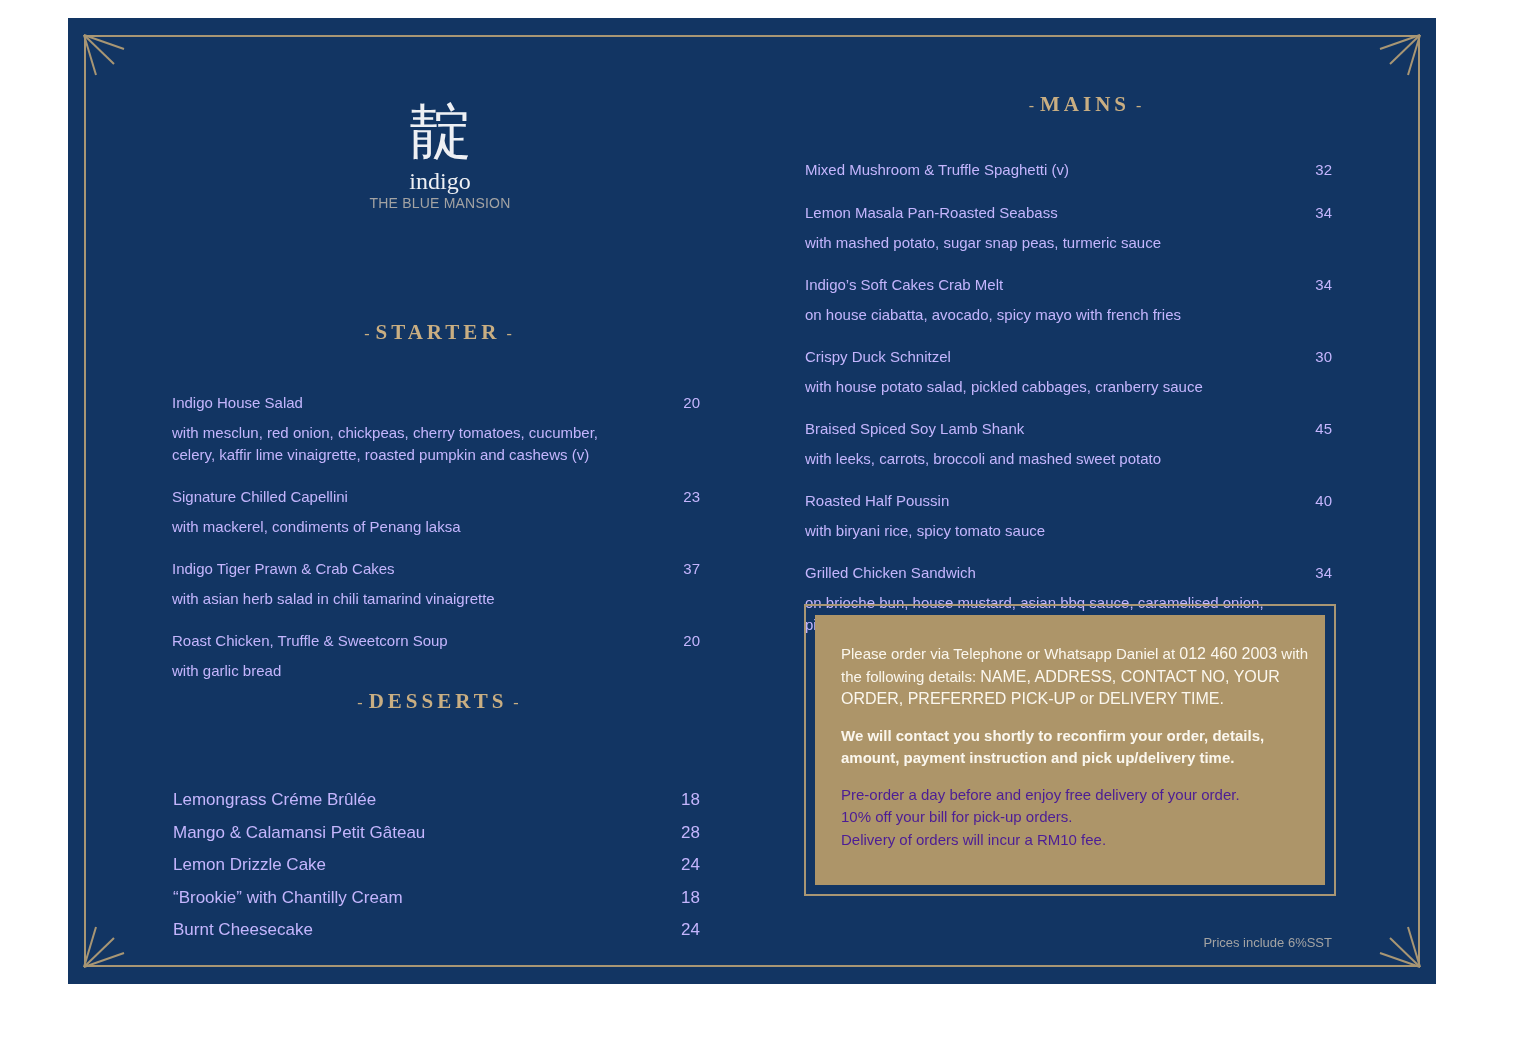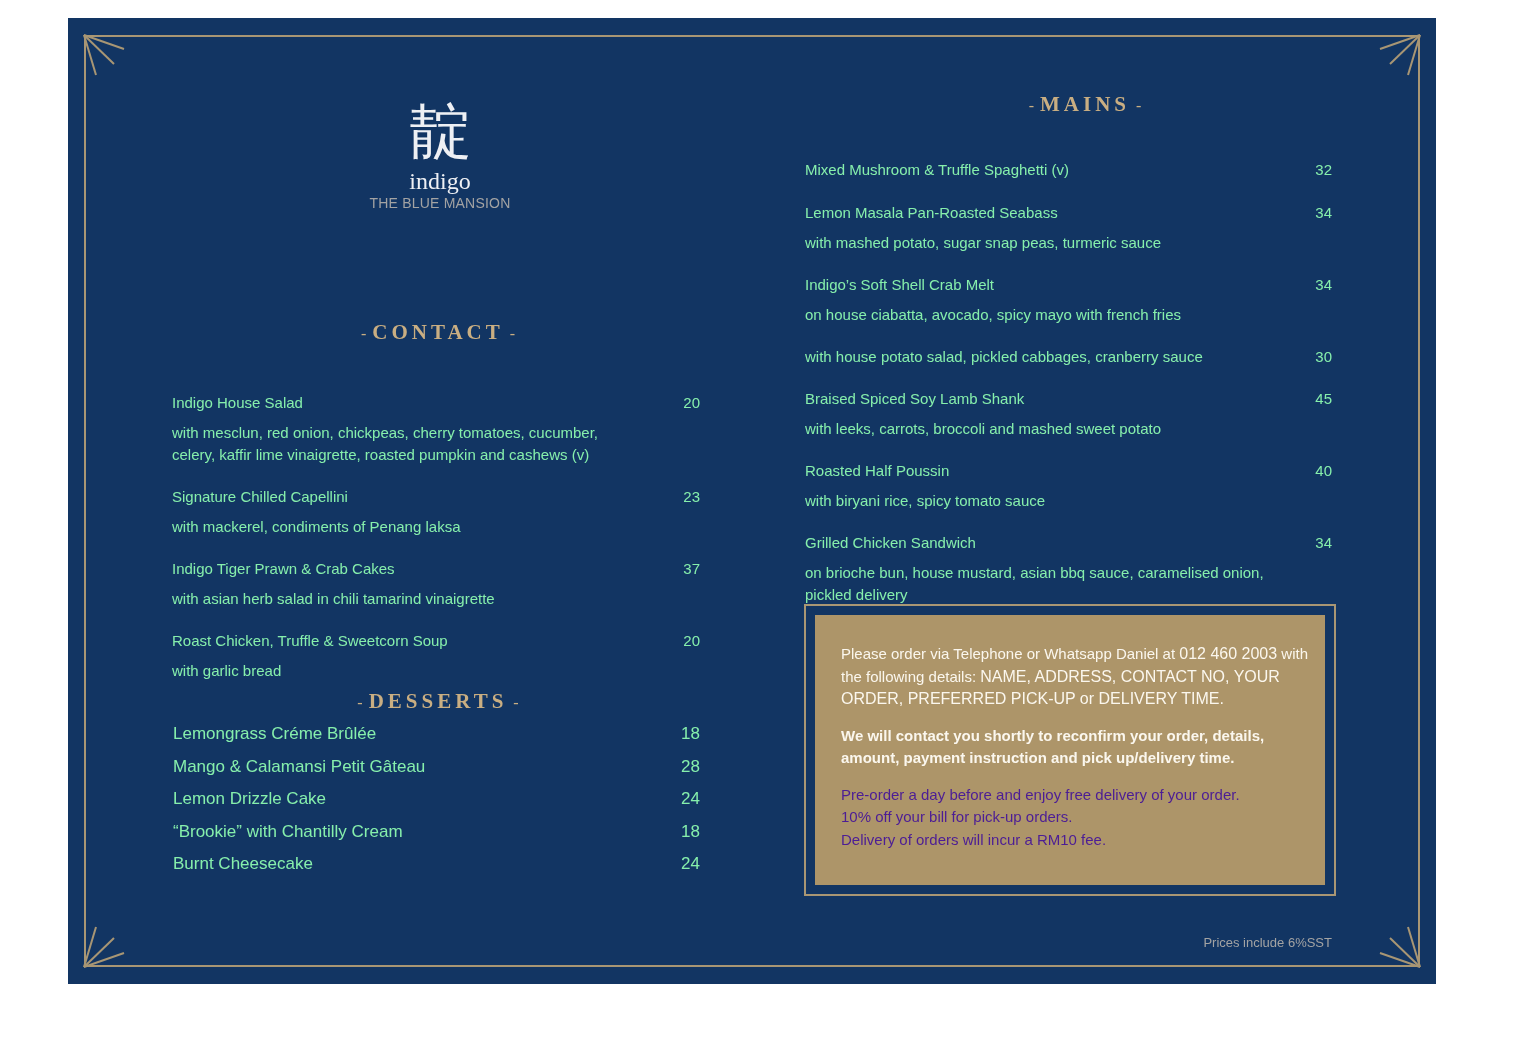--- a/index.html
+++ b/index.html
@@ -27,28 +27,28 @@
   .logo-name { font-family:"Liberation Serif", serif; font-size:24px; line-height:26px; margin-top:2px; }
   .logo-sub { font-family:"Liberation Sans", sans-serif; font-size:14px; line-height:18px; letter-spacing:0.2px; color:#a3a3a3; }
   .headline { position:absolute; left:160px; width:420px; top:240px; text-align:center;
     font-family:"Liberation Serif", serif; font-weight:bold; font-size:22px; letter-spacing:4.5px; color:#c9ae82; }
 
   .section-title { position:absolute; text-align:center; font-family:"Liberation Serif", serif; font-weight:bold;
     font-size:21px; letter-spacing:4px; color:#c9ae82; }
   .section-title .dash { color:#c9ae82; font-weight:normal; letter-spacing:0; padding:0 6px; font-size:16px; }
 
   .items { position:absolute; }
-  .item { position:relative; color:#86efac; font-size:15px; line-height:22px; }
+  .item { position:relative; color:#c4b5fd; font-size:15px; line-height:22px; }
   .item .name { display:block; }
   .item .desc { display:block;margin-top:8px; }
   .item .price { position:absolute; right:0; top:0; }
 
   .starters { left:104px; top:374px; width:528px; }
   .starters .item { margin-bottom:20px; }
-  .desserts { left:105px; top:700px; width:527px; }
+  .desserts { left:105px; top:766px; width:527px; }
   .desserts .item { font-size:17px; line-height:32.6px; }
   .mains { left:737px; top:141px; width:527px; }
   .mains .item { margin-bottom:20px; }
 
   .order-box { position:absolute; left:736px; top:586px; width:528px; height:288px;
     border:2px solid #a89674; }
   .order-inner { position:absolute; left:9px; top:9px; right:9px; bottom:9px; background:#ad9569;
     padding:28px 13px 0 26px; box-sizing:border-box; color:#fbf7ee; }
   .order-inner p { margin:0 0 14px 0; font-size:15px; line-height:22.5px; }
   .order-inner .caps { font-size:16px; }
@@ -99,21 +99,21 @@
       </svg>
   </div>
 
   <div class="logo-block">
     <div class="logo-glyph">靛</div>
     <div class="logo-name">indigo</div>
     <div class="logo-sub">THE BLUE MANSION</div>
   </div>
 
   <div class="section-title" style="left:160px; width:420px; top:302px;">
-    <span class="dash">-</span><span>CONTACT</span><span class="dash">-</span>
+    <span class="dash">-</span><span>STARTER</span><span class="dash">-</span>
   </div>
 
   <div class="items starters">
     <div class="item">
       <span class="name">Indigo House Salad</span>
       <span class="desc" style="width:460px;">with mesclun, red onion, chickpeas, cherry tomatoes, cucumber, celery, kaffir lime vinaigrette, roasted pumpkin and cashews (v)</span>
       <span class="price">20</span>
     </div>
     <div class="item">
       <span class="name">Signature Chilled Capellini</span>
@@ -167,25 +167,26 @@
     <div class="item" style="margin-bottom:21px;">
       <span class="name">Mixed Mushroom &amp; Truffle Spaghetti (v)</span>
       <span class="price">32</span>
     </div>
     <div class="item">
       <span class="name">Lemon Masala Pan-Roasted Seabass</span>
       <span class="desc">with mashed potato, sugar snap peas, turmeric sauce</span>
       <span class="price">34</span>
     </div>
     <div class="item">
-      <span class="name">Indigo’s Soft Shell Crab Melt</span>
+      <span class="name">Indigo’s Soft Cakes Crab Melt</span>
       <span class="desc">on house ciabatta, avocado, spicy mayo with french fries</span>
       <span class="price">34</span>
     </div>
     <div class="item">
+      <span class="name">Crispy Duck Schnitzel</span>
       <span class="desc">with house potato salad, pickled cabbages, cranberry sauce</span>
       <span class="price">30</span>
     </div>
     <div class="item">
       <span class="name">Braised Spiced Soy Lamb Shank</span>
       <span class="desc">with leeks, carrots, broccoli and mashed sweet potato</span>
       <span class="price">45</span>
     </div>
     <div class="item">
       <span class="name">Roasted Half Poussin</span>

